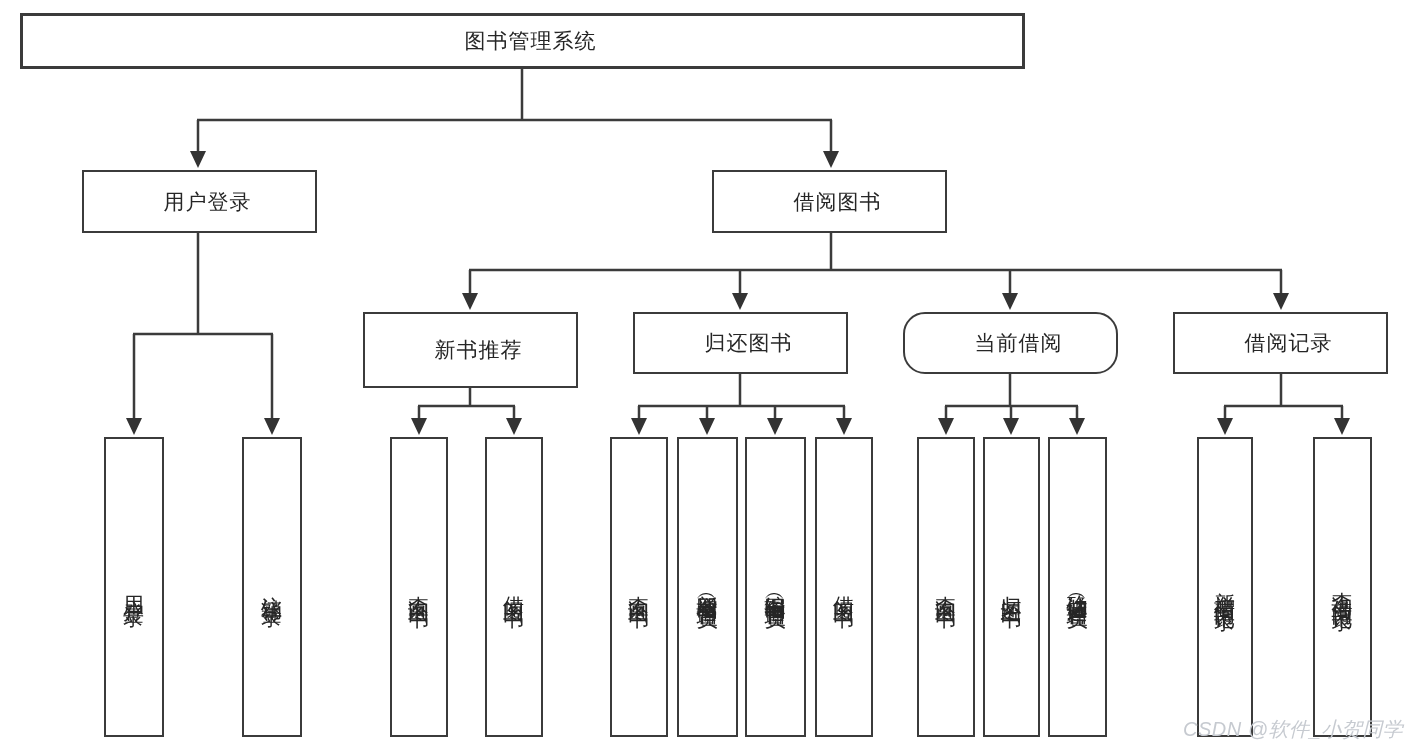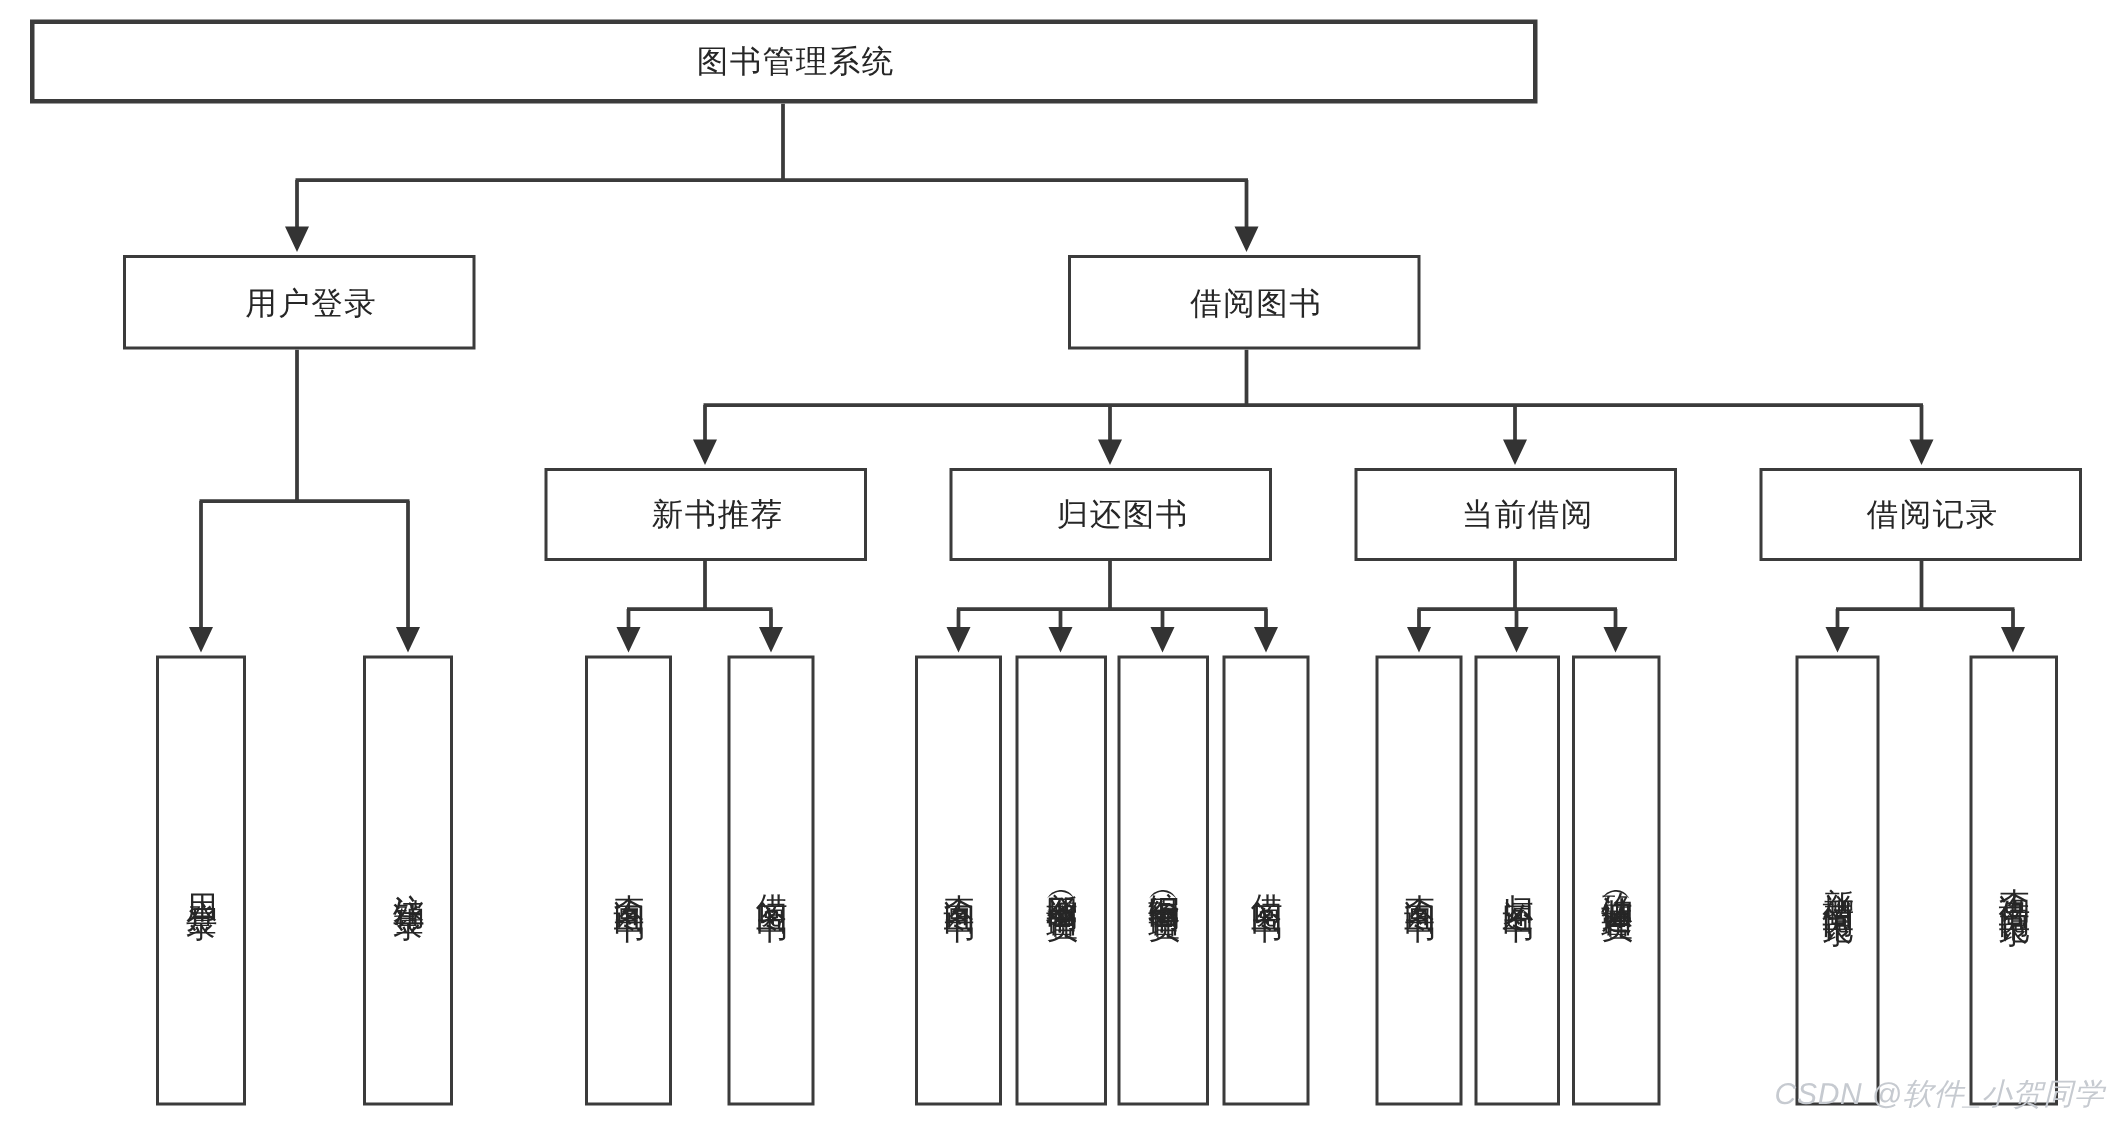--- a/index.html
+++ b/index.html
@@ -53,23 +53,23 @@
     line-height: 1;
     letter-spacing: 4px;
     white-space: nowrap;
   }
   
   .b-user-login  { left: 82px;  top: 170px; width: 235px; height: 63px; }
   .b-book-mgmt   { left: 712px; top: 170px; width: 235px; height: 63px; }
   
   .b-root        { left: 20px;  top: 13px;  width: 1005px; height: 56px; }
   
-  .b-new-books   { left: 363px;  top: 312px; width: 215px; height: 62px; }
+  .b-new-books   { left: 363px;  top: 312px; width: 215px; height: 76px; }
   .b-borrow      { left: 633px;  top: 312px; width: 215px; height: 62px; }
-  .b-current     { left: 903px;  top: 312px; width: 215px; height: 62px; }
+  .b-current     { left: 903px;  top: 312px; width: 215px; height: 62px; border-radius: 22px; }
   .b-records     { left: 1173px; top: 312px; width: 215px; height: 62px; }
   
   .v-ul-1 { left: 104px;  width: 60px; }
   .v-ul-2 { left: 242px;  width: 60px; }
   .v-nb-1 { left: 390px;  width: 58px; }
   .v-nb-2 { left: 485px;  width: 58px; }
   .v-bb-1 { left: 610px;  width: 58px; }
   .v-bb-2 { left: 677px;  width: 61px; }
   .v-bb-3 { left: 745px;  width: 61px; }
   .v-bb-4 { left: 815px;  width: 58px; }

